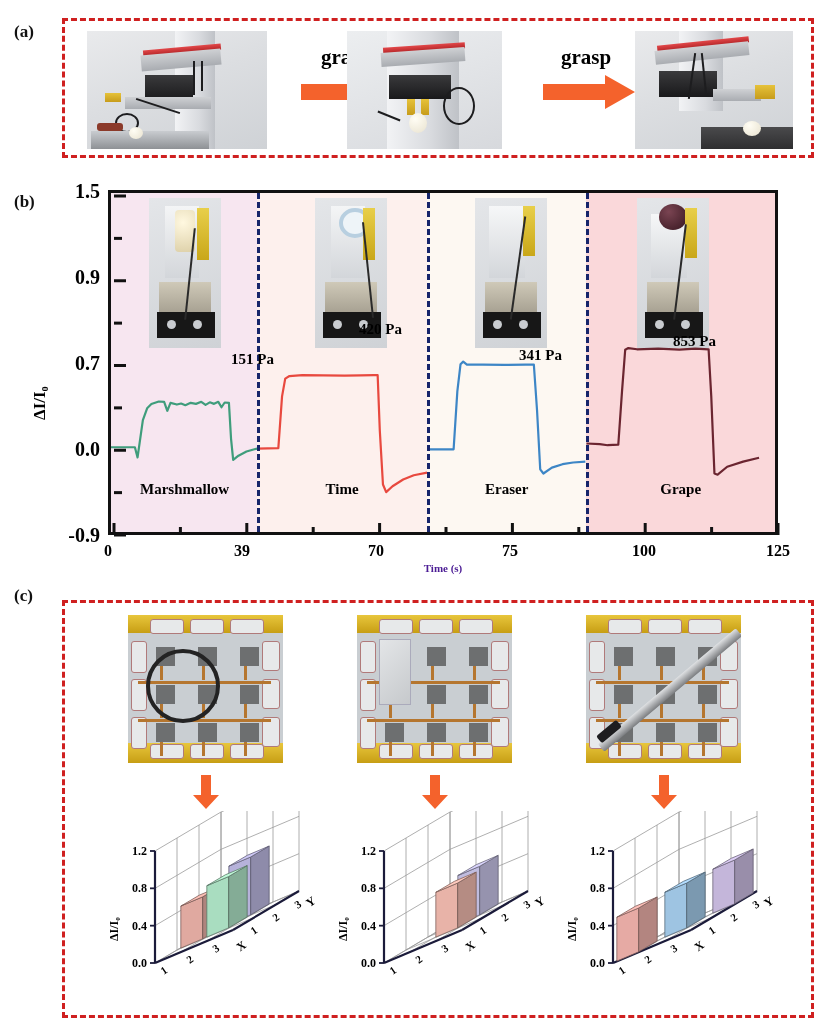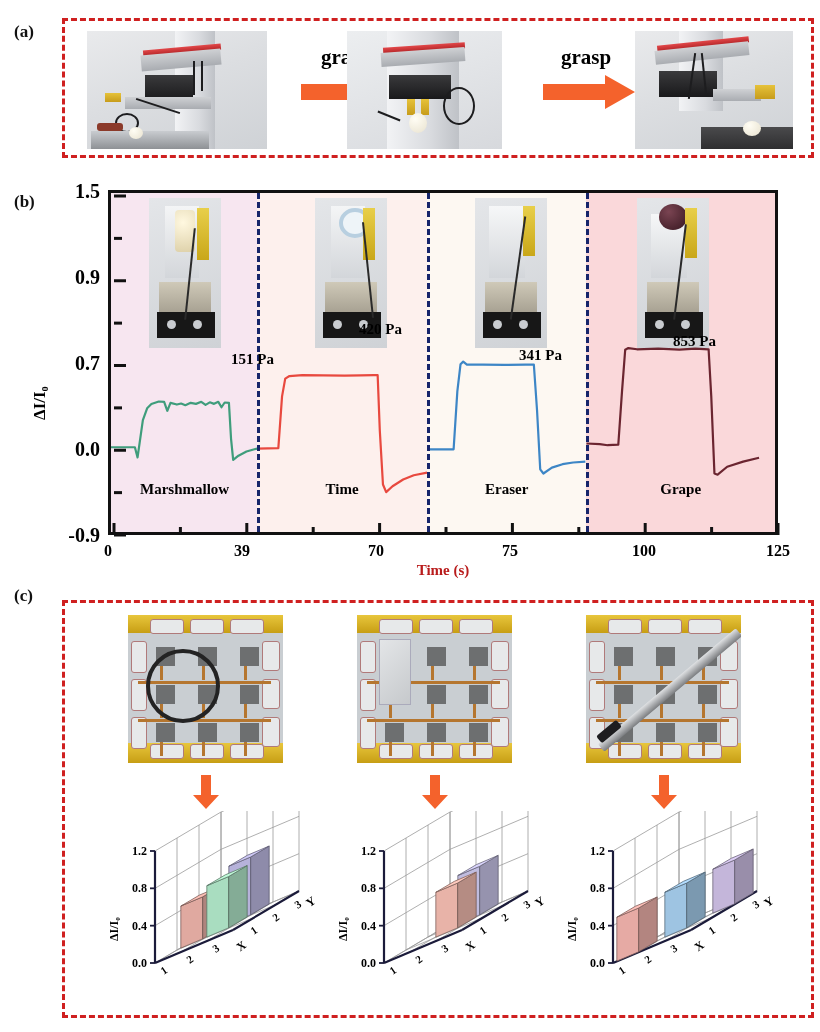--- a/index.html
+++ b/index.html
@@ -61,21 +61,21 @@
   .ytick-lab{position:absolute;font-weight:bold;font-size:20px;color:#000;text-align:right;
     font-family:Liberation Serif, serif;}
   .xtick-lab{position:absolute;font-weight:bold;font-size:16px;color:#000;text-align:center;
     font-family:"Liberation Serif", serif;}
   #ylabelB{
     position:absolute;left:30px;top:250px;font-weight:bold;font-size:17px;color:#000;
     transform:rotate(-90deg);transform-origin:left top;white-space:nowrap;
     font-family:"Liberation Serif", serif;
   }
   #xlabelB{position:absolute;left:108px;width:670px;top:392px;text-align:center;
-    font-weight:bold;font-size:15px;color:#b91c1c;font-family:"Liberation Serif", serif;}
+    font-weight:bold;font-size:11px;color:#4c1d95;font-family:"Liberation Serif", serif;}
 
   
   #panelC-box{left:62px;top:600px;width:752px;height:418px;}
   .arrayphoto{position:absolute;overflow:hidden;background:#cfd3d6;}
   .downarrow{position:absolute;}
   .chart3d{position:absolute;}
   .c3-ylab{position:absolute;font-weight:bold;font-size:12px;color:#000;
     transform:rotate(-90deg);transform-origin:left top;white-space:nowrap;
     font-family:"Liberation Serif", serif;}
 </style>

